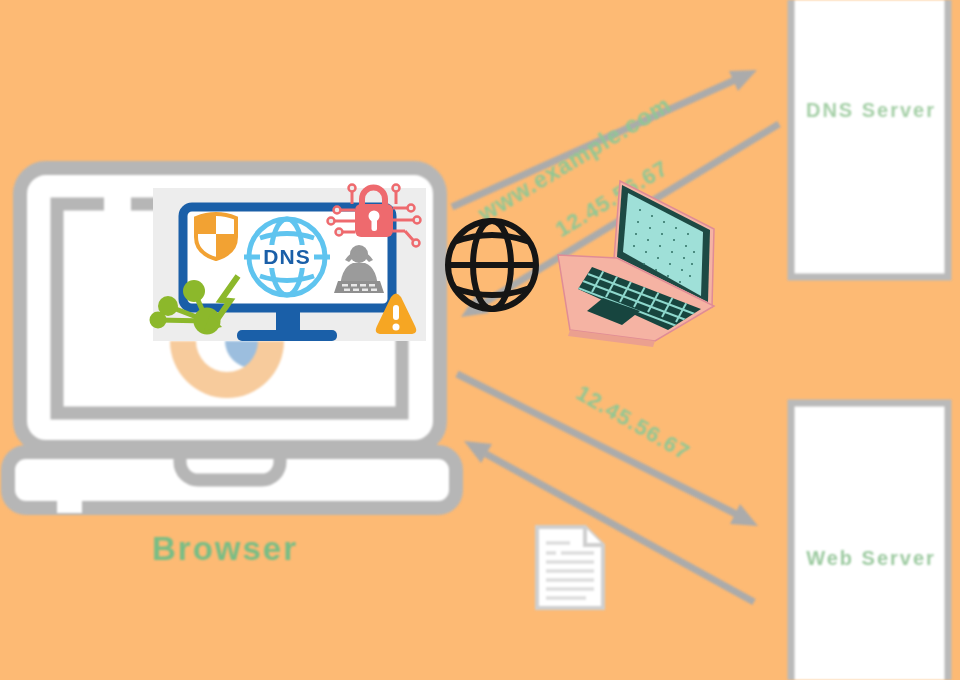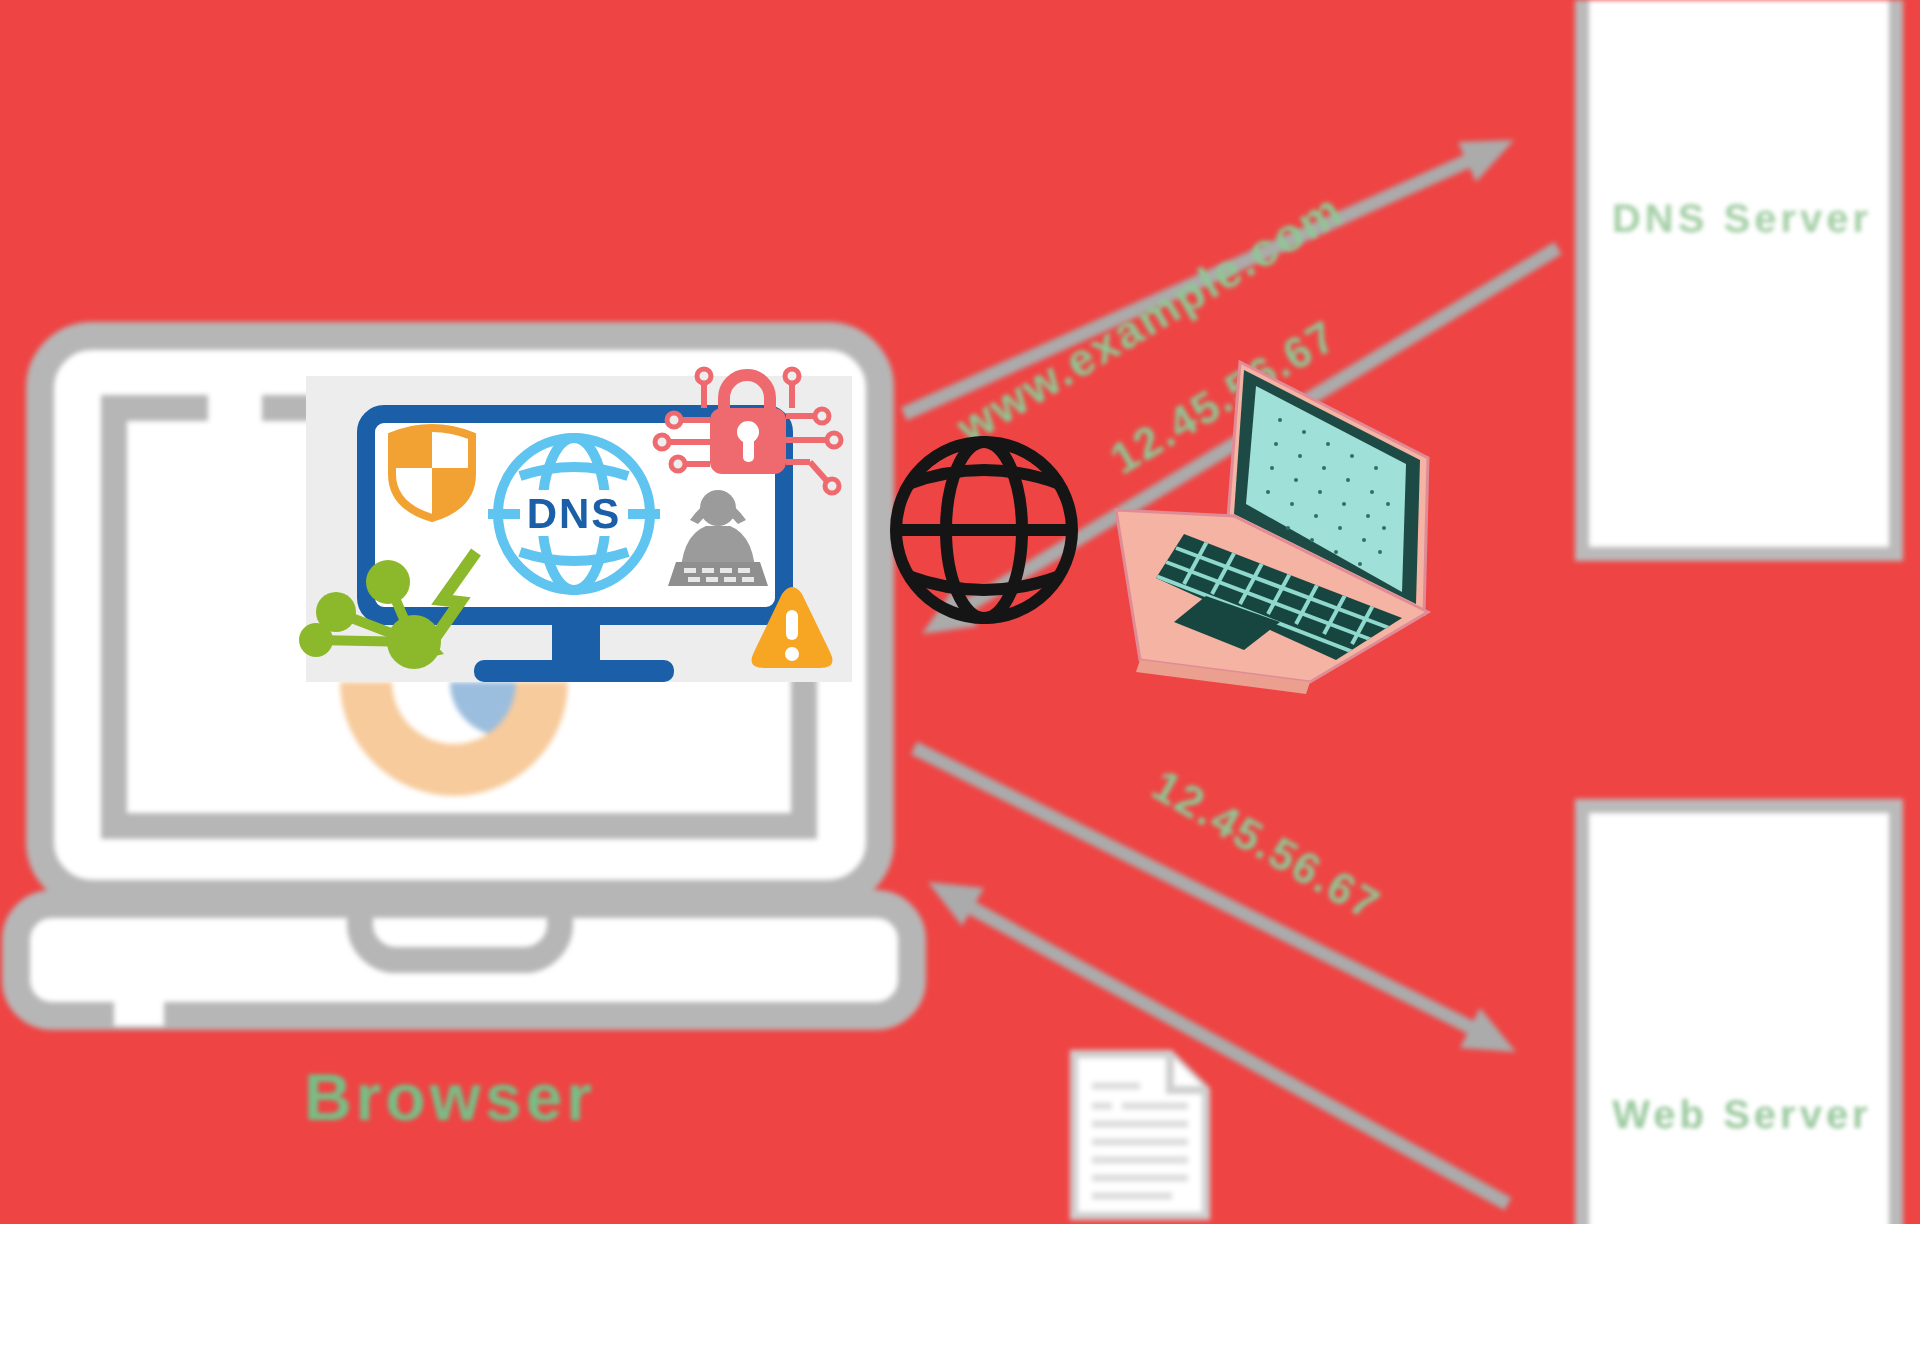--- a/index.html
+++ b/index.html
@@ -1,16 +1,16 @@
 <!DOCTYPE html>
 <html><head>
 <meta charset="utf-8">
 <style>
   html,body{margin:0;padding:0;background:#fff;}
-  #canvas{position:relative;width:960px;height:612px;background:#ef4444;overflow:hidden;
+  #canvas{position:relative;width:960px;height:680px;background:#fdba74;overflow:hidden;
           font-family:"Liberation Sans",sans-serif;text-decoration:underline;}
   .layer{position:absolute;left:0;top:0;}
   #bg-layer{z-index:1;filter:blur(1.2px);}
   #label-layer{position:absolute;left:0;top:0;width:960px;height:680px;z-index:2;}
   #fg-layer{z-index:3;}
   .lbl{position:absolute;font-weight:bold;filter:blur(1.1px);white-space:nowrap;
        text-align:center;}
   .lbl-browser{left:140px;top:530px;width:170px;font-size:33px;color:#79bd85;letter-spacing:2px;}
   .lbl-dns{left:791px;top:99px;width:160px;font-size:20px;color:#a4cfa6;letter-spacing:2px;}
   .lbl-web{left:791px;top:547px;width:160px;font-size:20px;color:#9ccaa0;letter-spacing:2px;}

